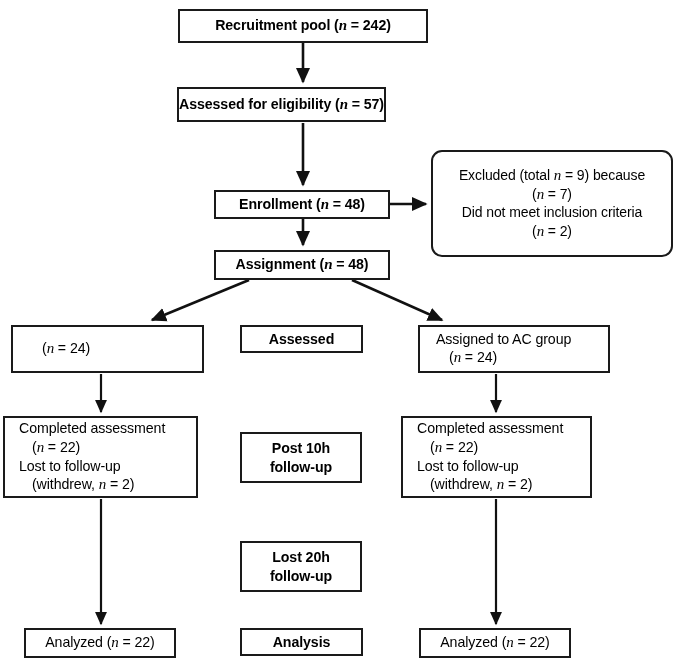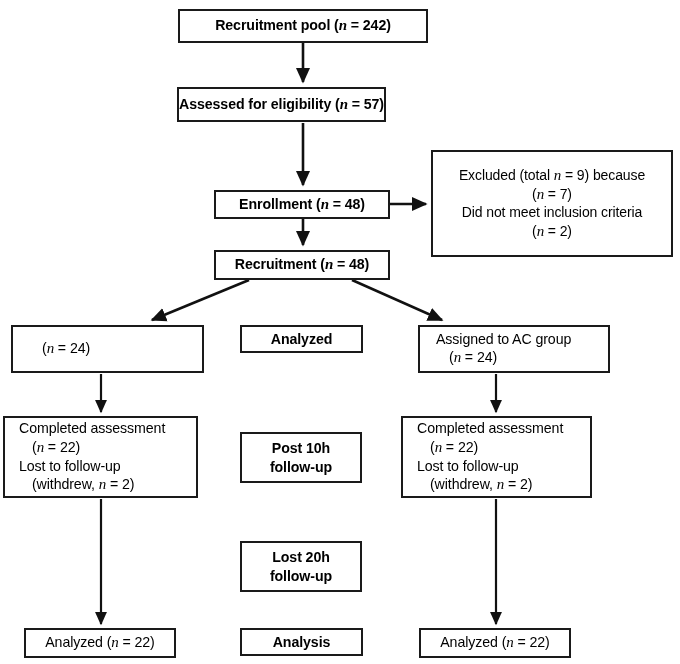--- a/index.html
+++ b/index.html
@@ -57,20 +57,21 @@
   .node.leftish .ln { width: 100%; }
   em.it {
     font-style: italic;
     font-family: "Liberation Serif", serif;
     font-size: 15px;
   }
   .node.bold em.it { font-weight: bold; }
   .indent1 { padding-left: 26px; }
   .excluded-body {
     padding: 4px 8px;
+    border-radius: 11px;
   }
 </style>
 </head>
 <body>
 
 <div id="canvas">
 
   <svg class="connectors" viewBox="0 0 680 664" xmlns="http://www.w3.org/2000/svg">
     <defs>
       <marker id="arrowhead" markerWidth="7" markerHeight="7" refX="5.4" refY="3.0" orient="auto" markerUnits="strokeWidth">
@@ -105,21 +106,21 @@
 
   <div class="node bold" style="left:177px; top:87px; width:209px; height:35px;">
     <span class="ln"><span>Assessed for eligibility (</span><em class="it">n</em><span> = 57)</span></span>
   </div>
 
   <div class="node bold" style="left:214px; top:190px; width:176px; height:29px;">
     <span class="ln"><span>Enrollment (</span><em class="it">n</em><span> = 48)</span></span>
   </div>
 
   <div class="node bold" style="left:214px; top:250px; width:176px; height:30px;">
-    <span class="ln"><span>Recruitment (</span><em class="it">n</em><span> = 48)</span></span>
+    <span class="ln"><span>Assignment (</span><em class="it">n</em><span> = 48)</span></span>
   </div>
 
   <div class="node regular excluded-body" style="left:431px; top:150px; width:242px; height:107px; font-size:14px; line-height:1.26;">
     <span class="ln"><span>Excluded (total </span><em class="it">n</em><span> = 9) because</span></span>
     <span class="ln"><span>(</span><em class="it">n</em><span> = 7)</span></span>
     <span class="ln">Did not meet inclusion criteria</span>
     <span class="ln"><span>(</span><em class="it">n</em><span> = 2)</span></span>
   </div>
 
   <div class="node regular leftish" style="left:11px; top:325px; width:193px; height:48px; padding-left:16px;">
@@ -147,21 +148,21 @@
     <span class="ln indent1"><span>(</span><em class="it">n</em><span> = 22)</span></span>
     <span class="ln">Lost to follow-up</span>
     <span class="ln indent1"><span>(withdrew, </span><em class="it">n</em><span> = 2)</span></span>
   </div>
 
   <div class="node regular" style="left:419px; top:628px; width:152px; height:30px;">
     <span class="ln"><span>Analyzed (</span><em class="it">n</em><span> = 22)</span></span>
   </div>
 
   <div class="node bold" style="left:240px; top:325px; width:123px; height:28px;">
-    <span class="ln">Analyzed</span>
+    <span class="ln">Assessed</span>
   </div>
 
   <div class="node bold" style="left:240px; top:432px; width:122px; height:51px;">
     <span class="ln">Post 10h</span>
     <span class="ln">follow-up</span>
   </div>
 
   <div class="node bold" style="left:240px; top:541px; width:122px; height:51px;">
     <span class="ln">Lost 20h</span>
     <span class="ln">follow-up</span>

